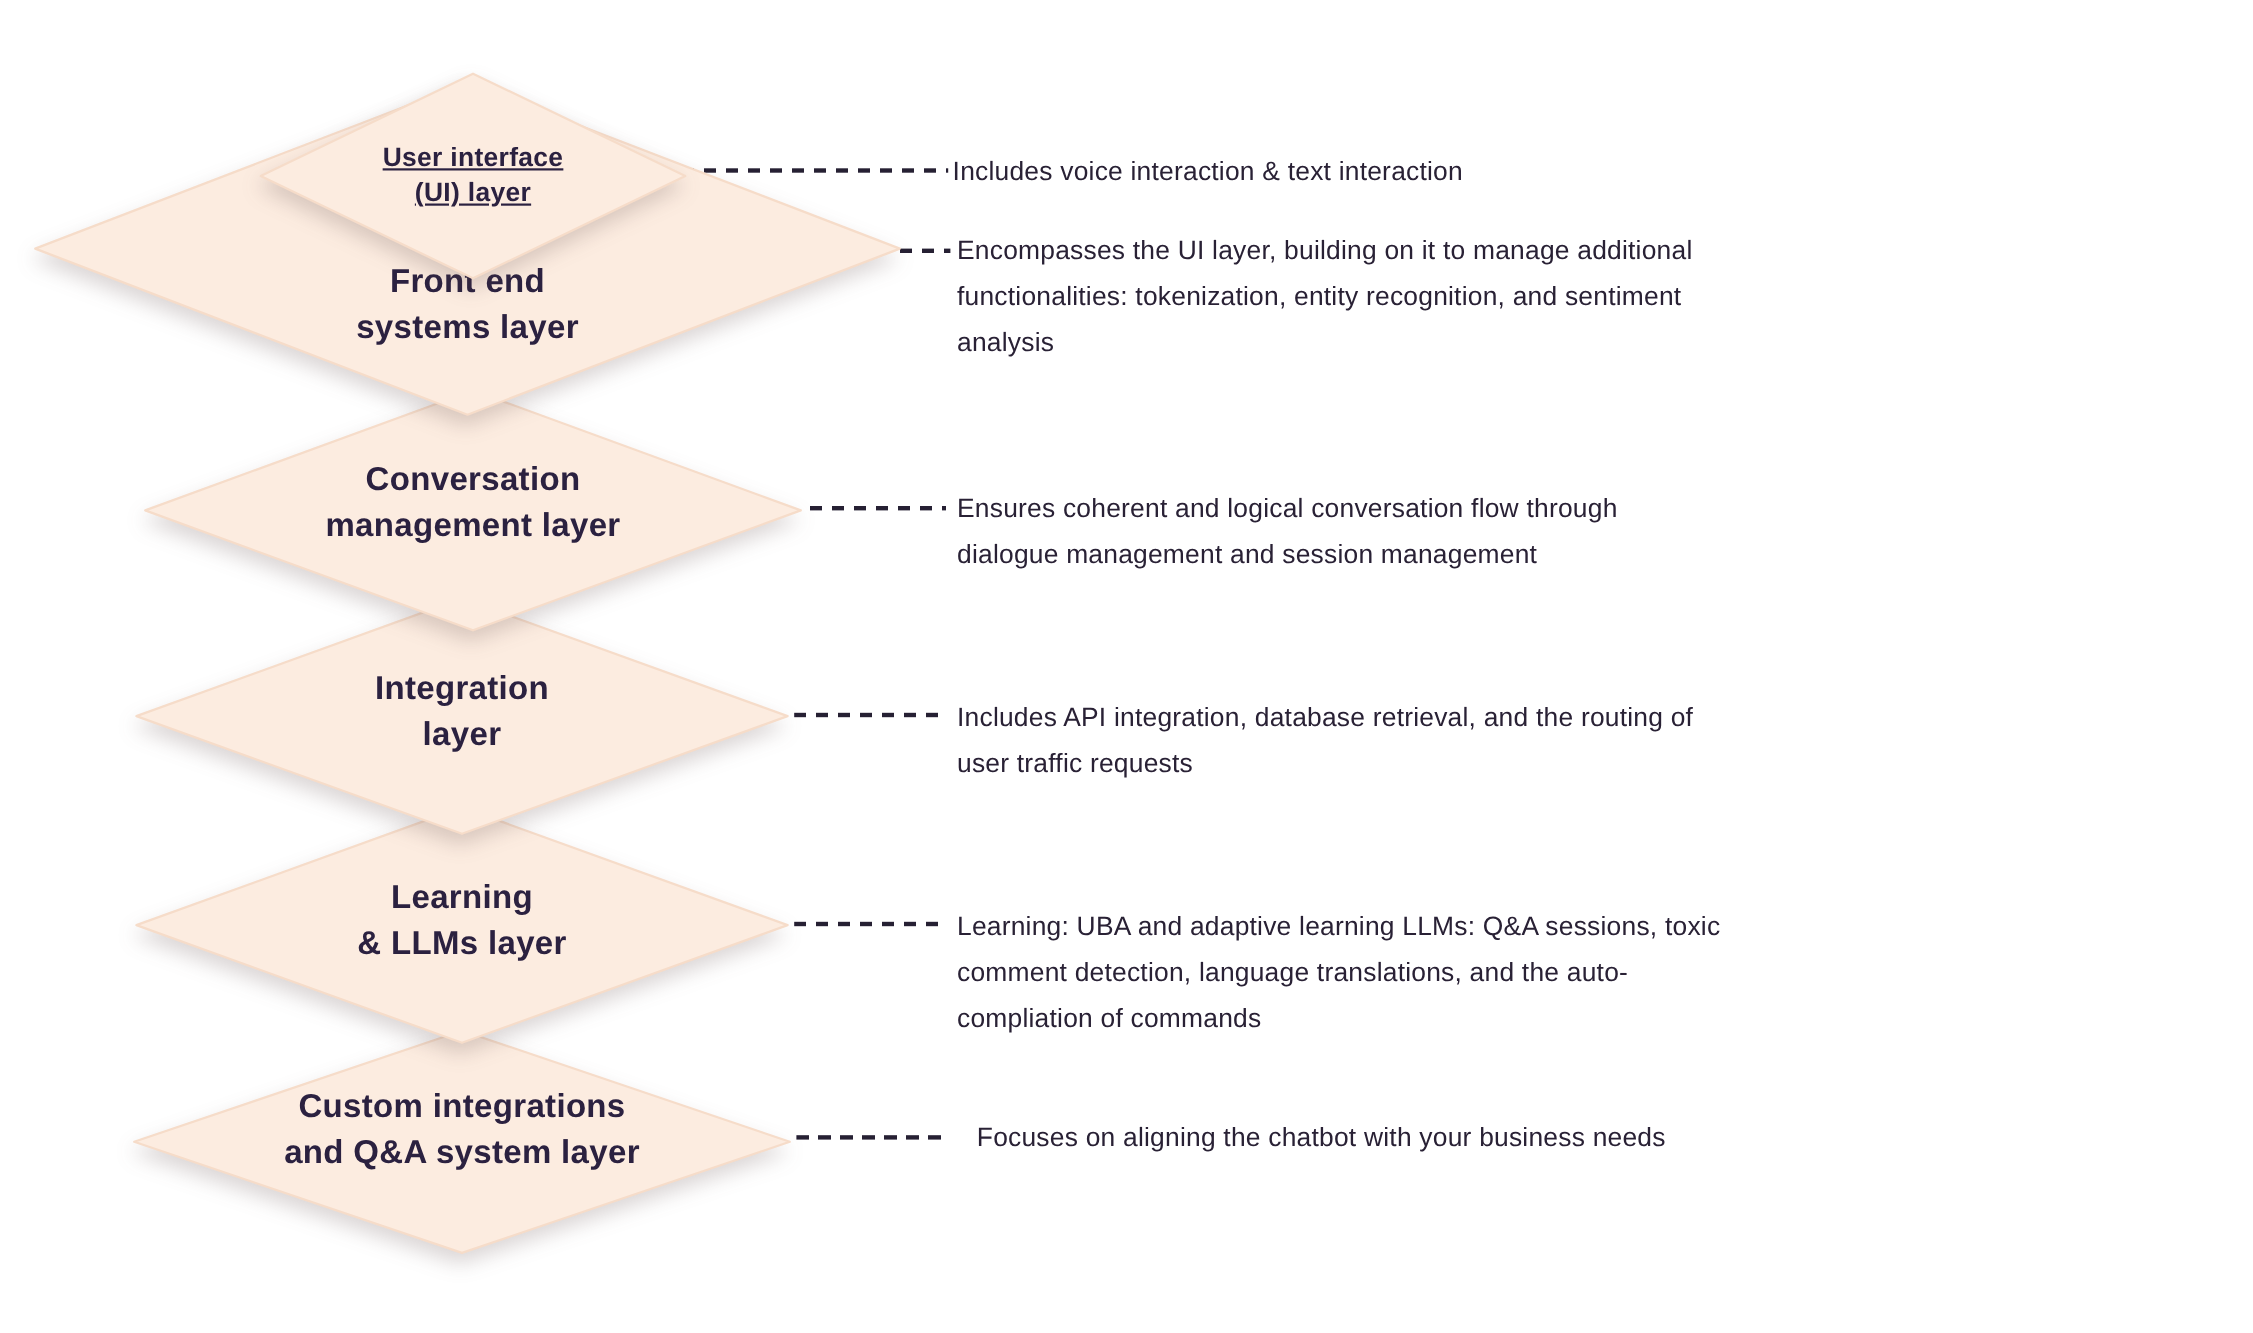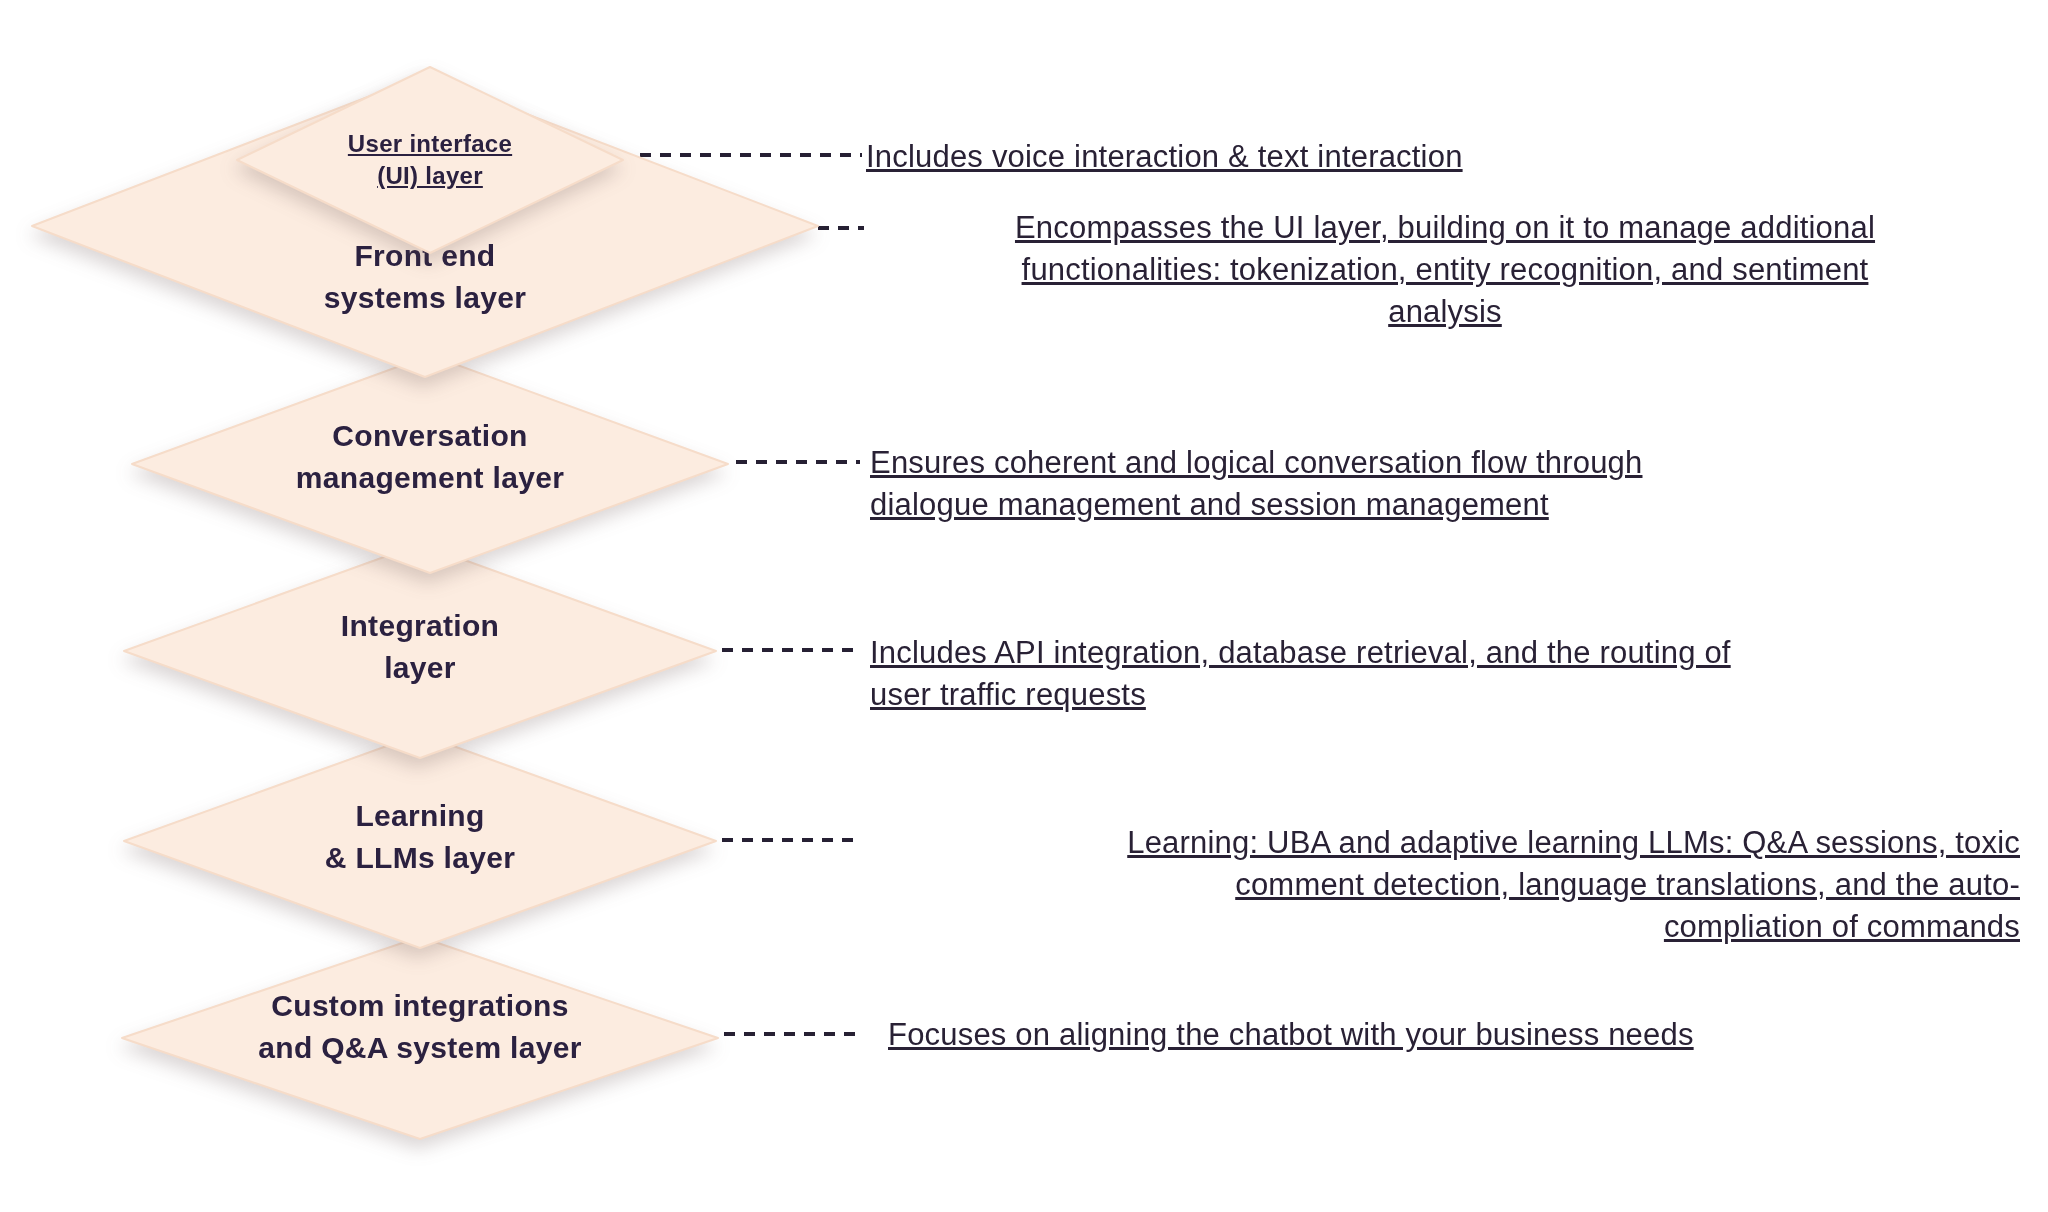--- a/index.html
+++ b/index.html
@@ -46,27 +46,26 @@
     line-height: 32px;
     text-decoration: underline;
   }
   .connector {
     position: absolute;
     height: 4px;
     background: repeating-linear-gradient(to right, #262033 0px, #262033 11px, transparent 11px, transparent 20px);
   }
   .desc {
     position: absolute;
-    font-size: 31px;
+    font-size: 24px;
     line-height: 42px;
     font-weight: 400;
     color: #292135;
     white-space: pre-line;
     letter-spacing: 0.2px;
-    text-decoration: underline;
   }
 </style>
 </head>
 <body>
 
 <div id="stage">
 
   <div class="diamond" style="left:30px; top:74px; width:790px; height:304px; z-index:9;">
     <svg viewBox="0 0 790 304" preserveAspectRatio="none">
       <polygon points="395,1 788,152 395,303 2,152"></polygon>
@@ -116,25 +115,25 @@
   </div>
 
   <div class="connector" style="left:600px; top:153px; width:262px;"></div>
   <div class="connector" style="left:818px; top:226px; width:46px;"></div>
   <div class="connector" style="left:736px; top:460px; width:124px;"></div>
   <div class="connector" style="left:722px; top:648px; width:136px;"></div>
   <div class="connector" style="left:722px; top:838px; width:136px;"></div>
   <div class="connector" style="left:724px; top:1032px; width:134px;"></div>
 
   <div class="desc" style="left:866px; top:136px; width:1150px;">Includes voice interaction &amp; text interaction</div>
-  <div class="desc" style="left:870px; top:207px; width:1150px;text-align:center;">Encompasses the UI layer, building on it to manage additional
+  <div class="desc" style="left:870px; top:207px; width:1150px;">Encompasses the UI layer, building on it to manage additional
 functionalities: tokenization, entity recognition, and sentiment
 analysis</div>
   <div class="desc" style="left:870px; top:442px; width:1150px;">Ensures coherent and logical conversation flow through
 dialogue management and session management</div>
   <div class="desc" style="left:870px; top:632px; width:1150px;">Includes API integration, database retrieval, and the routing of
 user traffic requests</div>
-  <div class="desc" style="left:870px; top:822px; width:1150px;text-align:right;">Learning: UBA and adaptive learning LLMs: Q&amp;A sessions, toxic
+  <div class="desc" style="left:870px; top:822px; width:1150px;">Learning: UBA and adaptive learning LLMs: Q&amp;A sessions, toxic
 comment detection, language translations, and the auto-
 compliation of commands</div>
   <div class="desc" style="left:888px; top:1014px; width:1150px;">Focuses on aligning the chatbot with your business needs</div>
 
 </div>
 
 </body></html>

